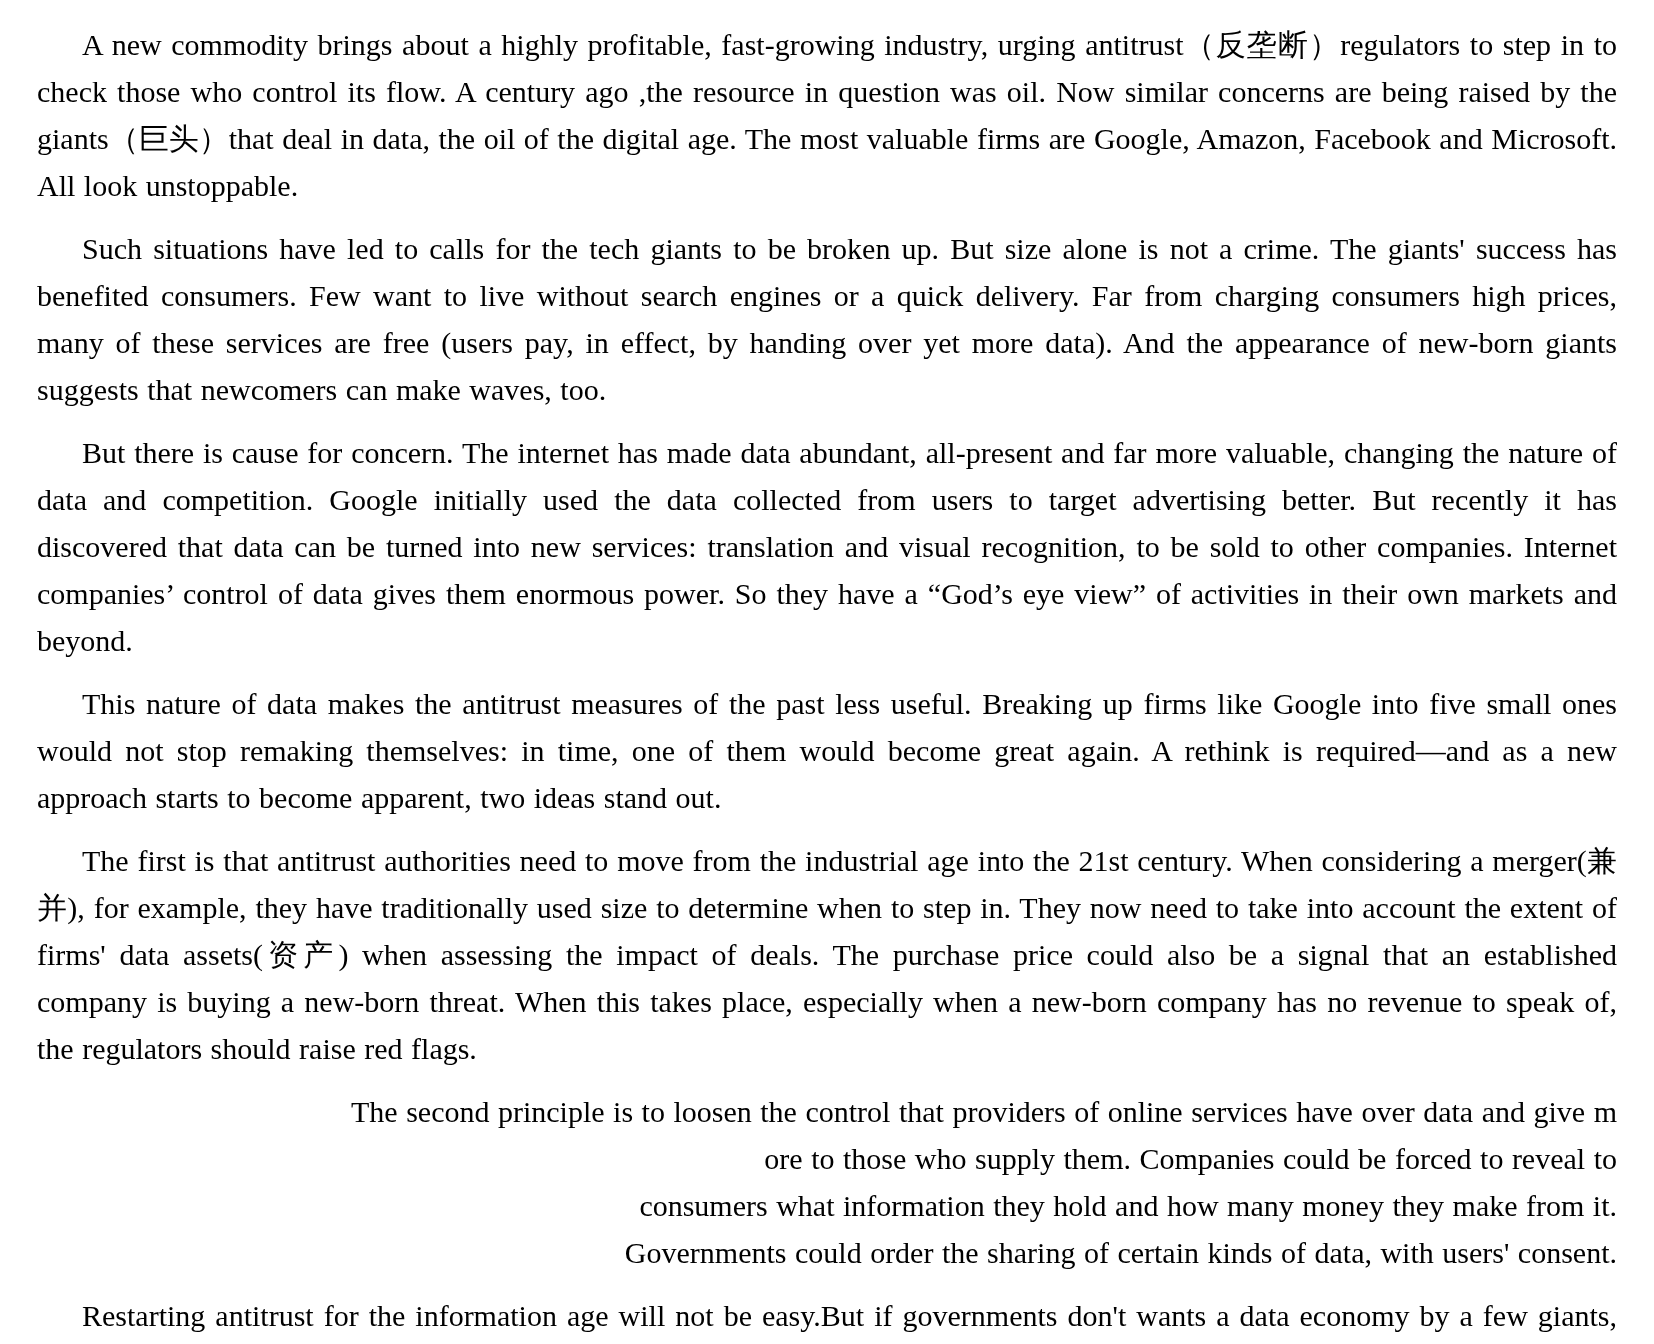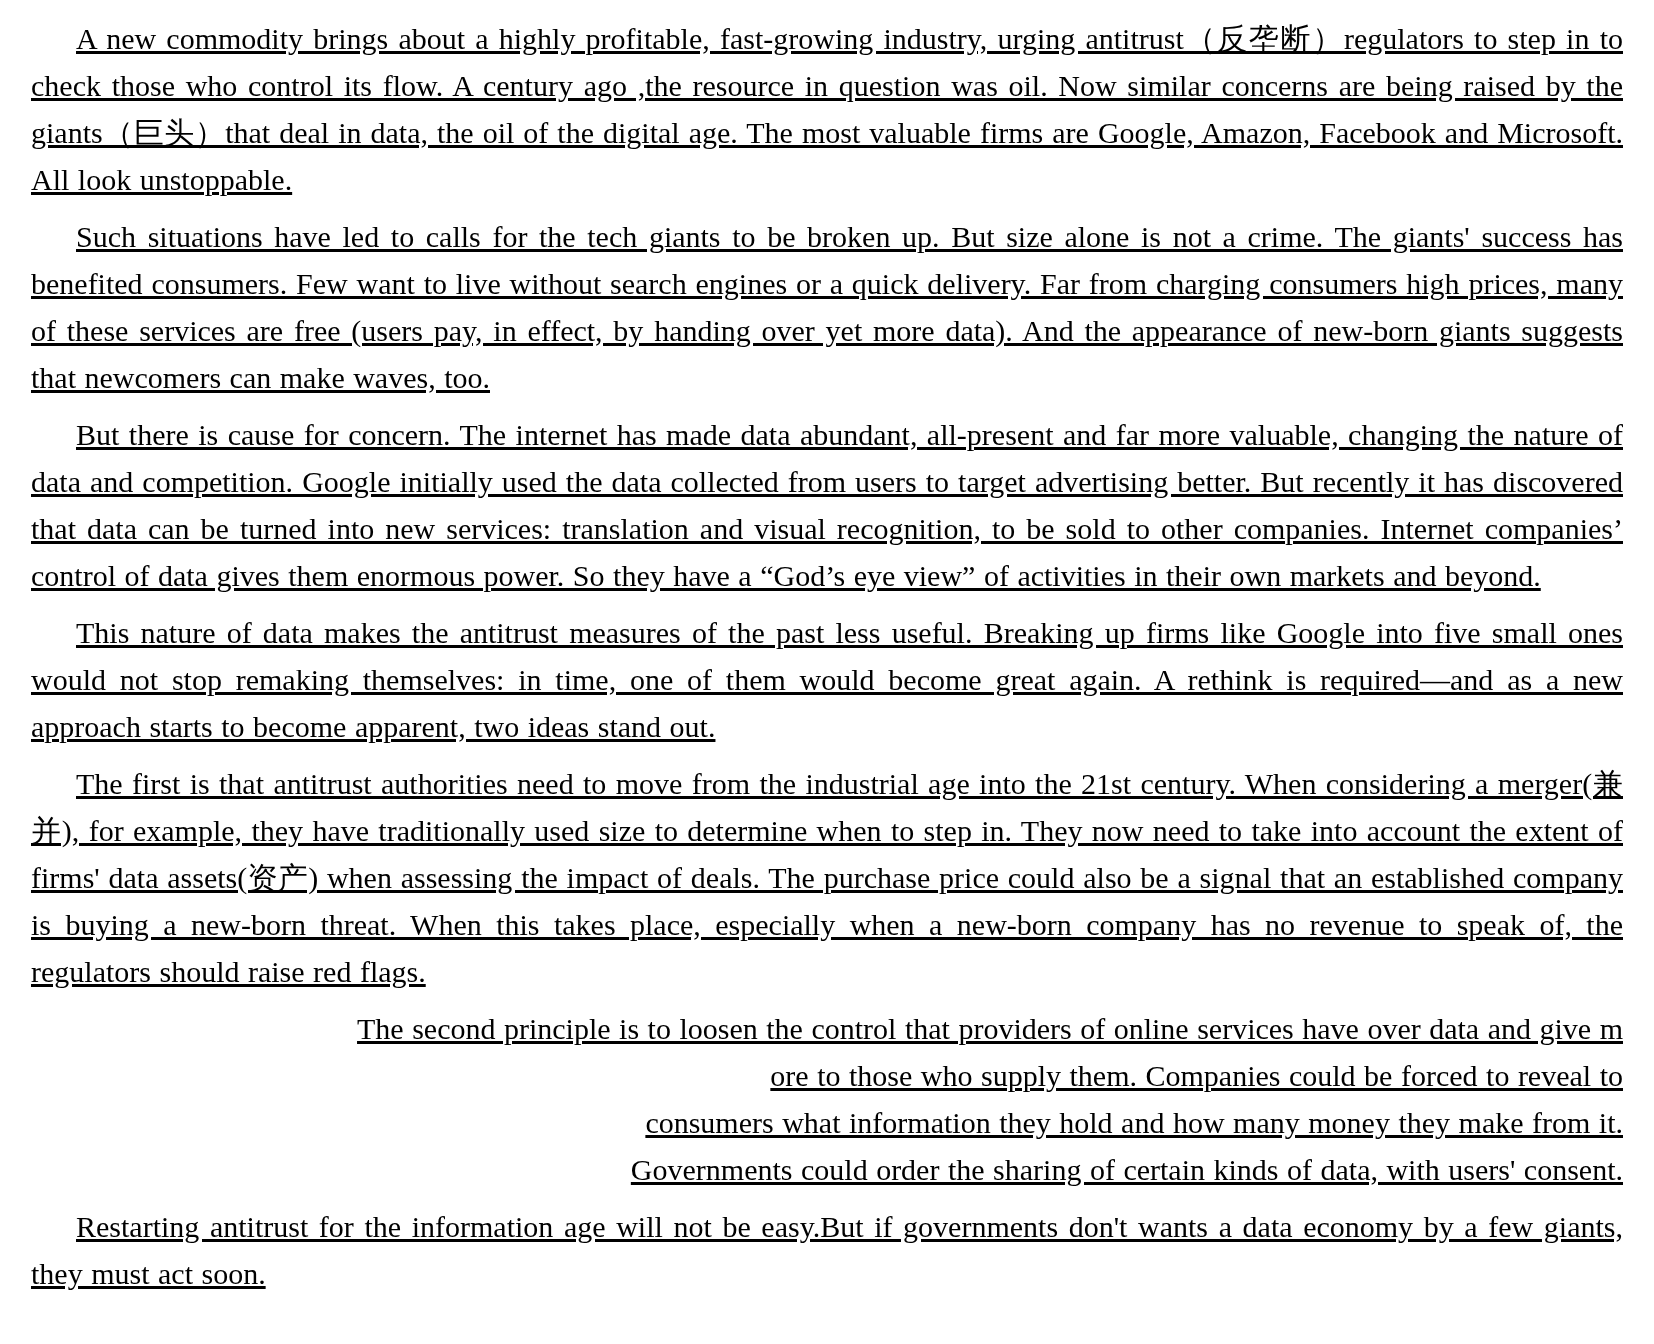--- a/index.html
+++ b/index.html
@@ -14,26 +14,25 @@
     box-sizing: border-box;
     padding: 5px 21px 0 21px;
     background: #ffffff;
     color: #000000;
     font-family: "Liberation Serif", "DejaVu Serif", serif;
     font-size: 30px;
     line-height: 47px;
     overflow: hidden;
   }
   .para {
-    margin: 10px;
+    margin: 16px;
     padding: 0;
     text-align: justify;
     text-indent: 45px;
     word-spacing: 1px;
-    text-decoration: underline;
   }
   .para.hardwrap {
     white-space: pre-wrap;
     text-align: right;
   }
 </style>
 </head>
 <body>
 
 <div class="page">

